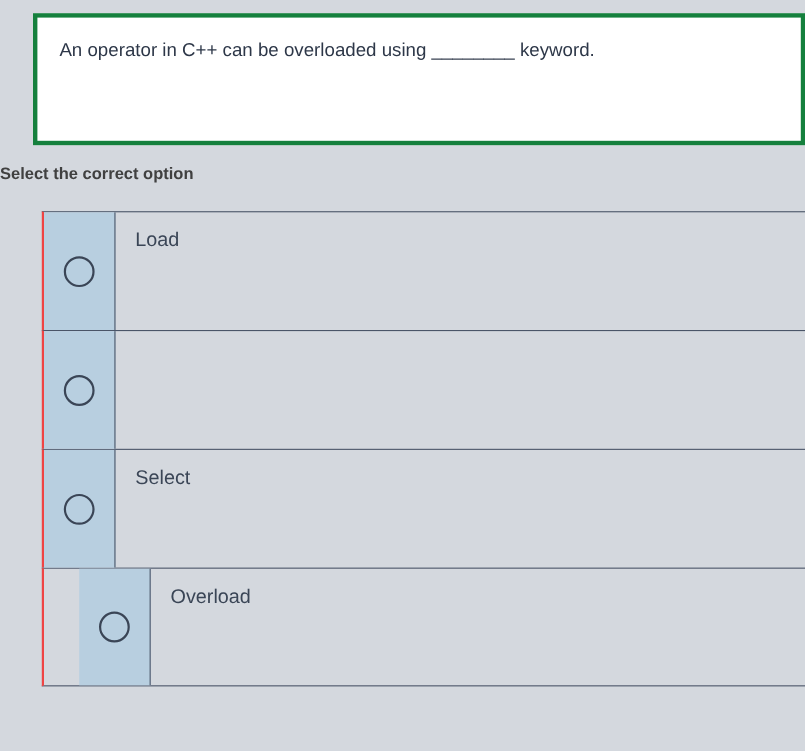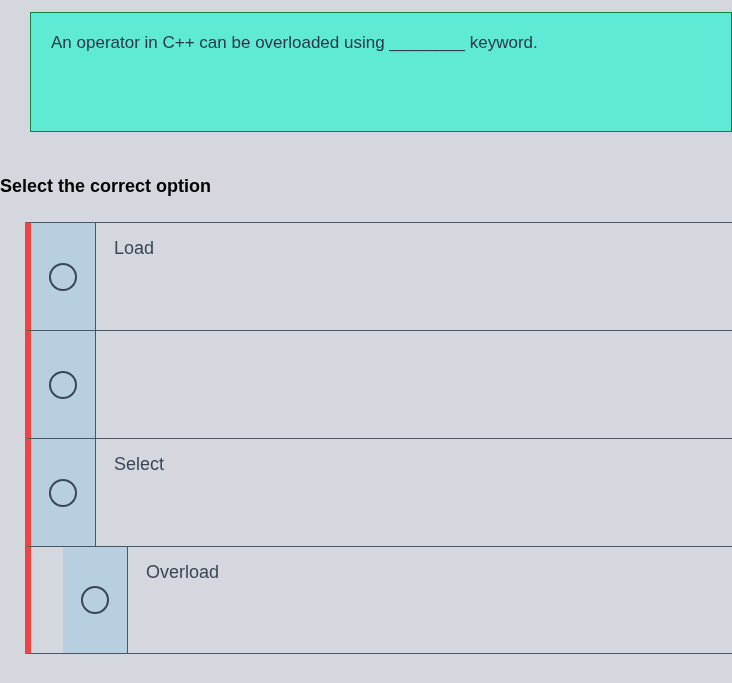--- a/index.html
+++ b/index.html
@@ -9,46 +9,47 @@
     }
     body {
       font-family: Arial, sans-serif;
       background: #d4d8de;
       width: 732px;
       height: 683px;
       padding: 12px 0 0 0;
       overflow: hidden;
     }
     .question-box {
-      border: 1px solid #15803d;
+      border: 4px solid #15803d;
       margin: 0 0 0 30px;
       padding: 18px 20px 60px 20px;
-      background: #5eead4;
+      background: #ffffff;
       min-height: 120px;
     }
     .question-text {
       font-size: 17px;
       color: #2d3748;
       line-height: 1.4;
     }
     .instruction {
-      font-size: 18px;
+      font-size: 15px;
       font-weight: bold;
-      color: #000000;
-      margin: 44px 0 25px 0;
+      color: #404040;
+      margin: 18px 0 25px 0;
       padding-left: 0;
     }
     .options-container {
       margin-left: 25px;
     }
     .option-row {
       display: flex;
       border-top: 1px solid #4a5568;
-      border-left: 6px solid #ef4444;
+      border-left: 2px solid #ef4444;
       min-height: 108px;
+      margin-left: 13px;
     }
     .option-row:last-child {
       border-bottom: 1px solid #4a5568;
       padding-left: 32px;
     }
     .radio-cell {
       width: 65px;
       background: #b8cfe0;
       border-right: 1px solid #4a5568;
       display: flex;

